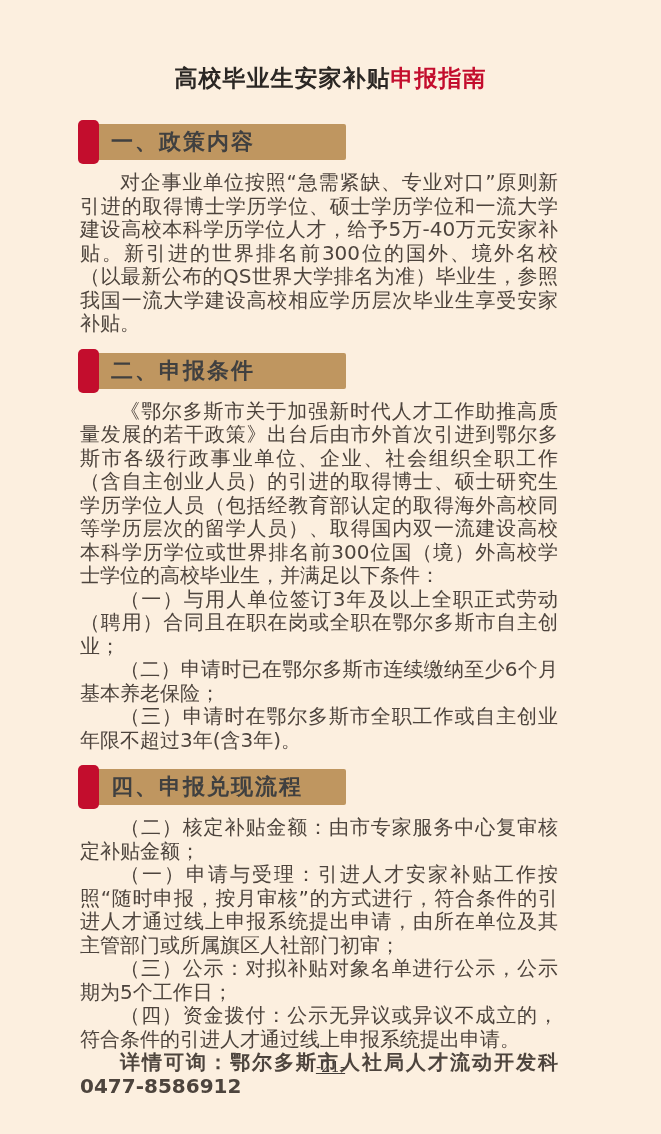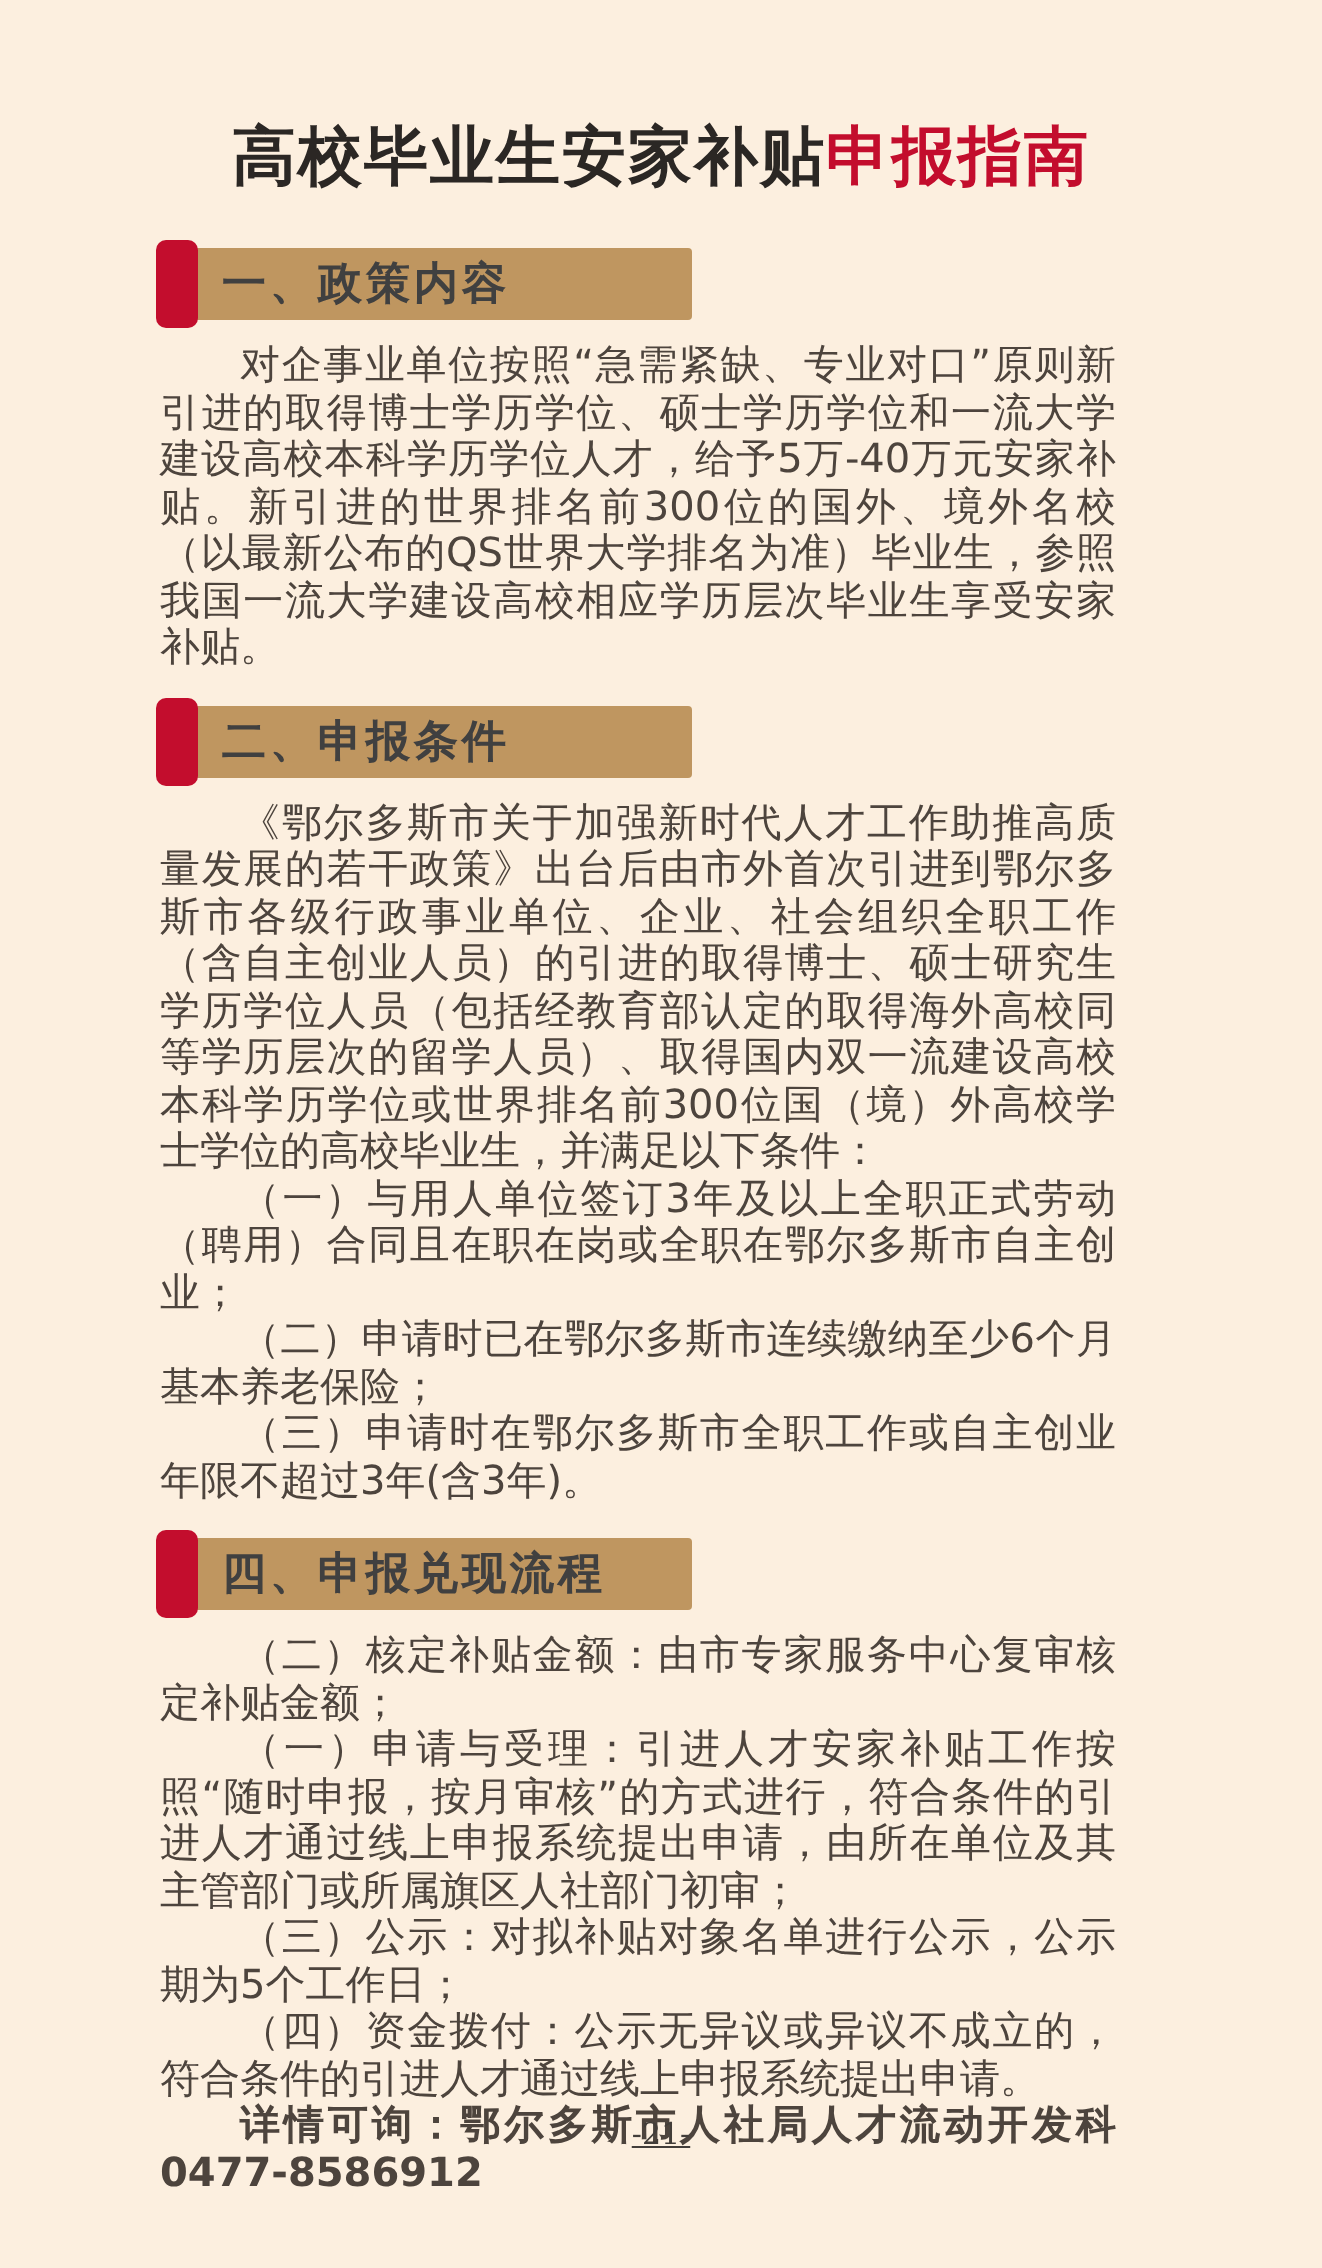--- a/index.html
+++ b/index.html
@@ -8,21 +8,21 @@
     position: relative;
     width: 661px;
     height: 1134px;
     background: #fcefdf;
     font-family: "DejaVu Sans", sans-serif;
     overflow: hidden;
     padding-top: 57px;
   }
   .title {
     text-align: center;
-    font-size: 32px;
+    font-size: 23px;
     font-weight: bold;
     color: #2b2724;
     letter-spacing: 1px;
     line-height: 42px;
     margin-bottom: 21px;
     white-space: nowrap;
   }
   .title .hl { color: #c30d2d; }
   .sec-header {
     position: relative;

